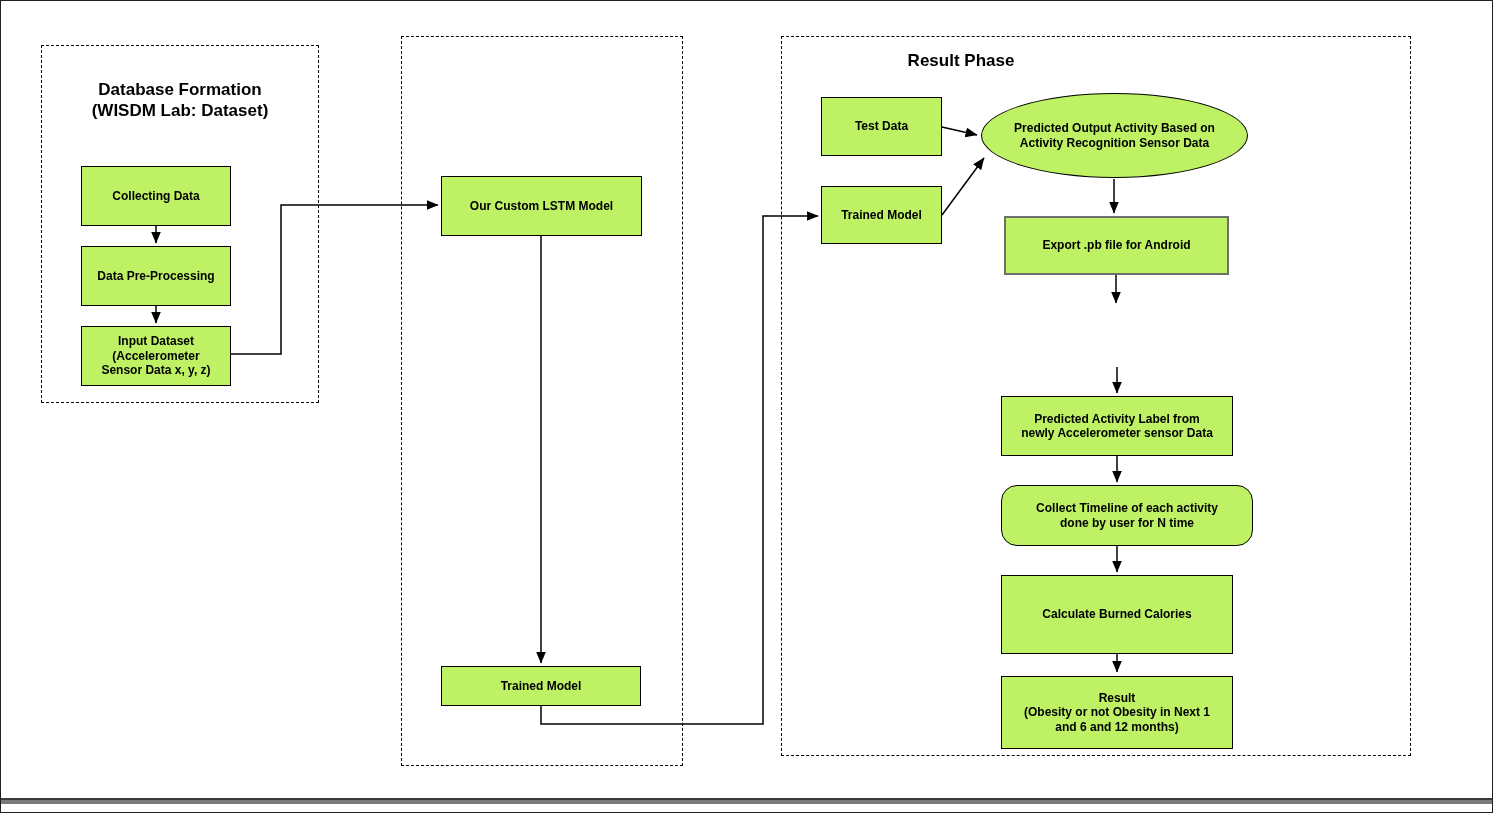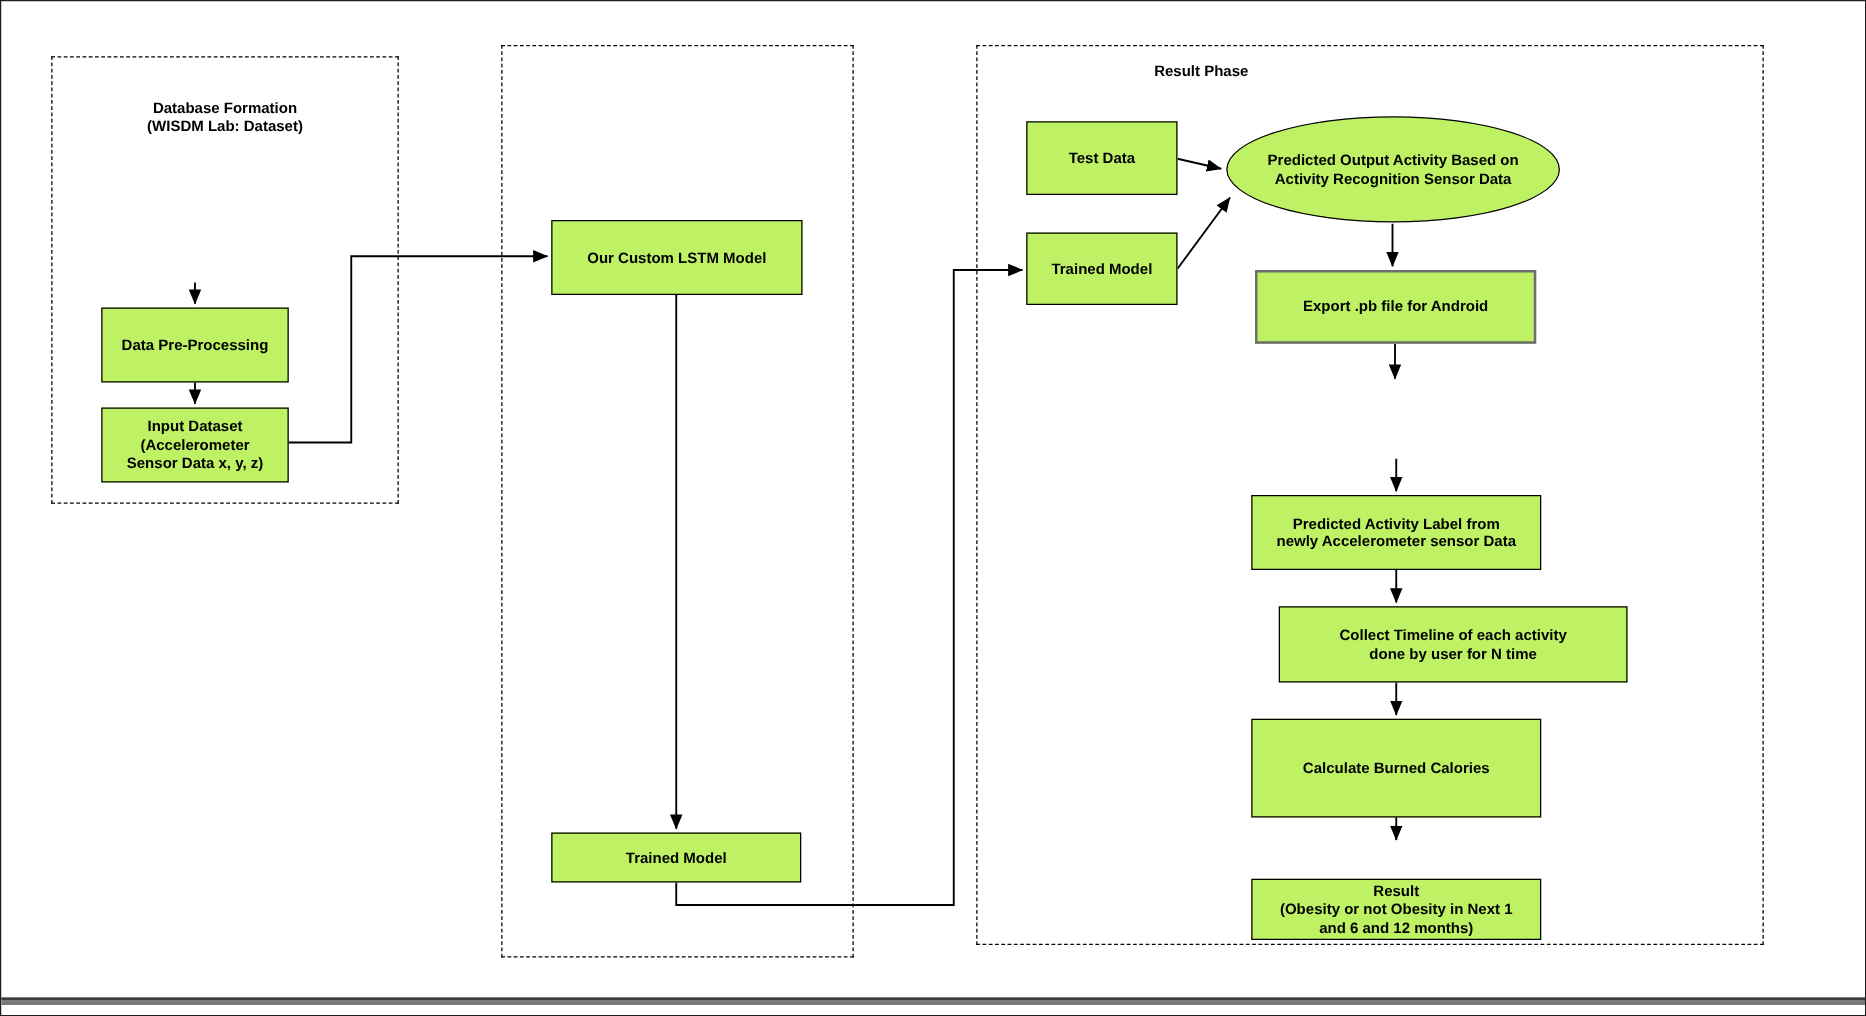--- a/index.html
+++ b/index.html
@@ -27,21 +27,21 @@
   }
   .phase {
     position: absolute;
     border: 1.4px dashed #000000;
     box-sizing: border-box;
     background: transparent;
   }
   .phase-title {
     position: absolute;
     text-align: center;
-    font-size: 12px;
+    font-size: 17px;
     font-weight: bold;
     color: #000000;
     white-space: pre-line;
     line-height: 1.25;
   }
   .node {
     position: absolute;
     border: 1.4px solid #000000;
     box-sizing: border-box;
     background: #bef264;
@@ -101,37 +101,38 @@
   </svg>
 
   <div class="phase" style="left:40px; top:44px; width:278px; height:358px;"></div>
   <div class="phase" style="left:400px; top:35px; width:282px; height:730px;"></div>
   <div class="phase" style="left:780px; top:35px; width:630px; height:720px;"></div>
 
   <div class="phase-title" style="left:40px; top:78px; width:278px;">Database Formation
 (WISDM Lab: Dataset)</div>
   <div class="phase-title" style="left:860px; top:49px; width:200px;">Result Phase</div>
 
+  <div class="node" style="left:80px; top:165px; width:150px; height:60px;">Collecting Data</div>
   <div class="node" style="left:80px; top:245px; width:150px; height:60px;">Data Pre-Processing</div>
   <div class="node" style="left:80px; top:325px; width:150px; height:60px;">Input Dataset
 (Accelerometer
 Sensor Data x, y, z)</div>
 
   <div class="node" style="left:440px; top:175px; width:201px; height:60px;">Our Custom LSTM Model</div>
   <div class="node" style="left:440px; top:665px; width:200px; height:40px;">Trained Model</div>
 
   <div class="node" style="left:820px; top:96px; width:121px; height:59px;">Test Data</div>
   <div class="node" style="left:820px; top:185px; width:121px; height:58px;">Trained Model</div>
   <div class="node export-style" style="left:1003px; top:215px; width:225px; height:59px;">Export .pb file for Android</div>
   <div class="node ellipse" style="left:980px; top:92px; width:267px; height:85px;">Predicted Output Activity Based on
 Activity Recognition Sensor Data</div>
   <div class="node" style="left:1000px; top:395px; width:232px; height:60px;">Predicted Activity Label from
 newly Accelerometer sensor Data</div>
-  <div class="node" style="left:1022px; top:484px; width:279px; height:61px;">Collect Timeline of each activity
+  <div class="node" style="left:1000px; top:484px; width:252px; height:61px;border-radius:16px;">Collect Timeline of each activity
 done by user for N time</div>
   <div class="node" style="left:1000px; top:574px; width:232px; height:79px;">Calculate Burned Calories</div>
-  <div class="node" style="left:1000px; top:702px; width:232px; height:49px;">Result
+  <div class="node" style="left:1000px; top:675px; width:232px; height:73px;">Result
 (Obesity or not Obesity in Next 1
 and 6 and 12 months)</div>
 
   <div class="window-bottom-edge"></div>
 
 </div>
 
 </body></html>

